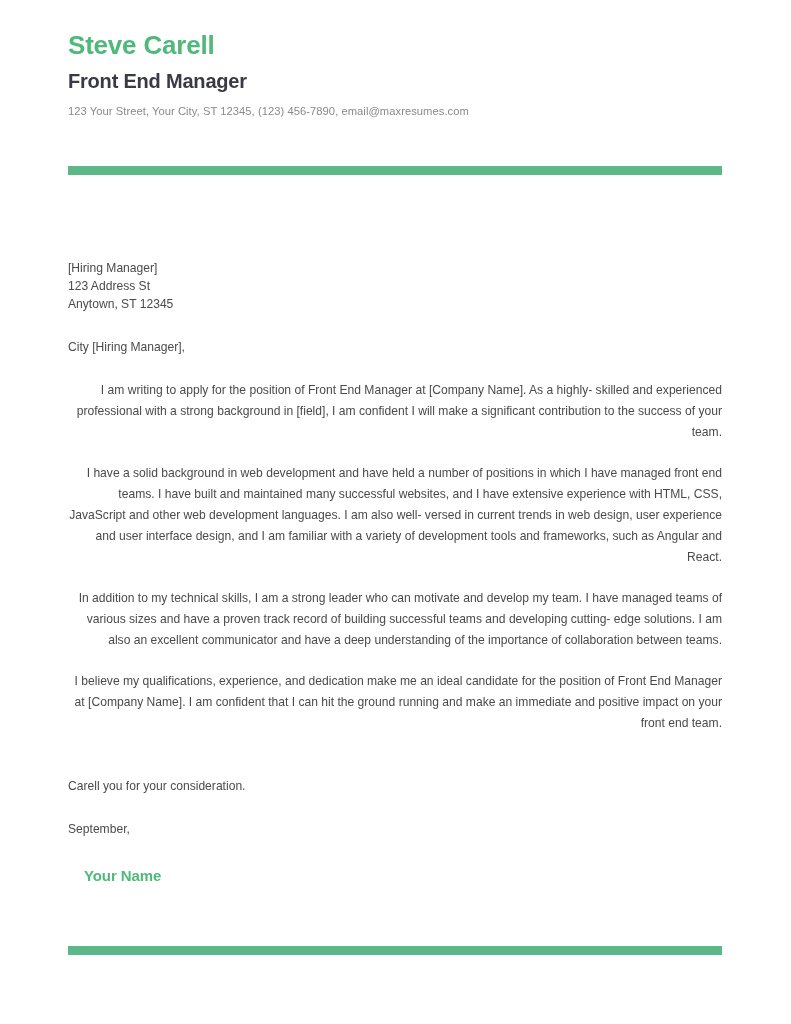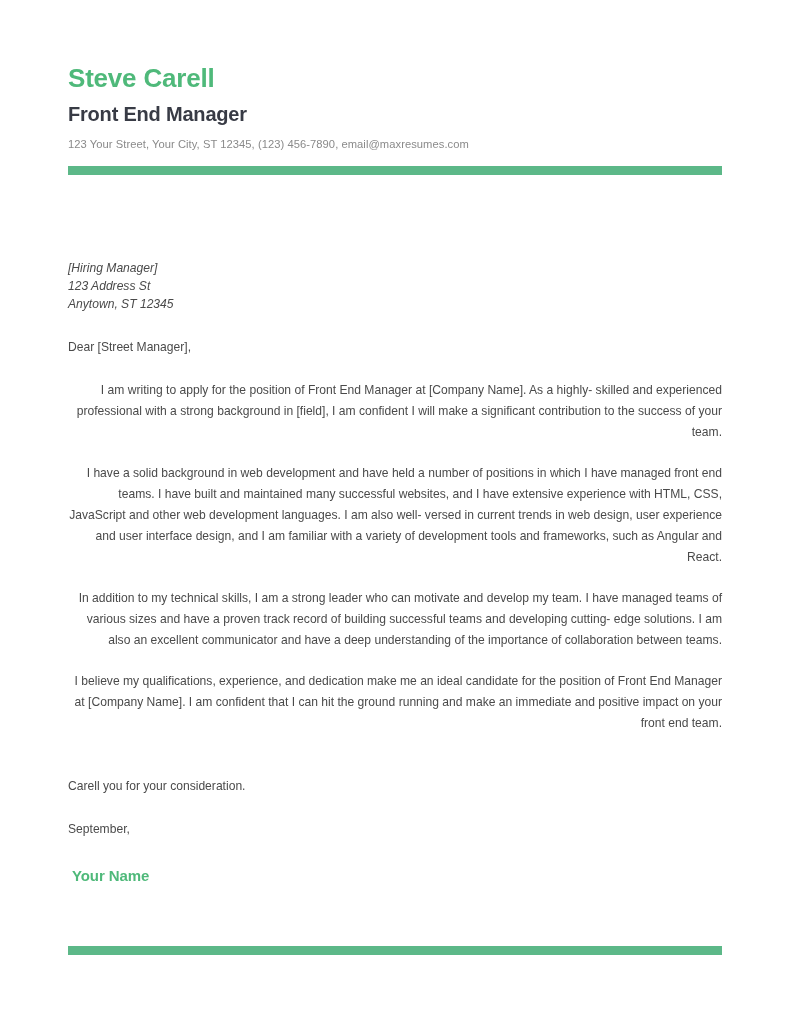--- a/index.html
+++ b/index.html
@@ -25,21 +25,21 @@
 
   .content {
     position: absolute;
     left: 68px;
     top: 0;
     width: 654px;
   }
 
   
   .header {
-    padding-top: 64px;
+    padding-top: 31px;
   }
   .name {
     font-size: 26px;
     font-weight: bold;
     color: #4fb97a;
     letter-spacing: -0.2px;
     line-height: 1.15;
     margin: 0 0 9px 0;
   }
   .job-title {
@@ -89,21 +89,20 @@
 
   .date {
     margin: 0 0 36px 0;
   }
 
   .recipient {
     margin: 0 0 24px 0;
   }
   .recipient div {
     line-height: 18px;
-    font-style: italic;
   }
 
   .salutation {
     margin: 0 0 22px 0;
   }
 
   .para {
     margin: 4px 0 20px 0;
     text-align: right;
   }
@@ -115,21 +114,21 @@
     margin: 0 0 22px 0;
   }
   .sincerely {
     margin: 0 0 25px 0;
   }
   .signature {
     font-size: 15px;
     font-weight: bold;
     color: #4fb97a;
     letter-spacing: -0.1px;
-    margin: 4px;
+    margin: 16px;
   }
 </style>
 </head>
 <body>
 
 <div class="page">
 
   <div class="content">
     <div class="header">
       <h1 class="name">Steve Carell</h1>
@@ -142,21 +141,21 @@
 
   <div class="letter">
 
 
     <div class="recipient">
       <div>[Hiring Manager]</div>
       <div>123 Address St</div>
       <div>Anytown, ST 12345</div>
     </div>
 
-    <div class="salutation">Dear [Street Manager],</div>
+    <div class="salutation">City [Hiring Manager],</div>
 
     <p class="para">I am writing to apply for the position of Front End Manager at [Company Name]. As a highly- skilled and experienced professional with a strong background in [field], I am confident I will make a significant contribution to the success of your team.</p>
     <p class="para">I have a solid background in web development and have held a number of positions in which I have managed front end teams. I have built and maintained many successful websites, and I have extensive experience with HTML, CSS, JavaScript and other web development languages. I am also well- versed in current trends in web design, user experience and user interface design, and I am familiar with a variety of development tools and frameworks, such as Angular and React.</p>
     <p class="para">In addition to my technical skills, I am a strong leader who can motivate and develop my team. I have managed teams of various sizes and have a proven track record of building successful teams and developing cutting- edge solutions. I am also an excellent communicator and have a deep understanding of the importance of collaboration between teams.</p>
     <p class="para">I believe my qualifications, experience, and dedication make me an ideal candidate for the position of Front End Manager at [Company Name]. I am confident that I can hit the ground running and make an immediate and positive impact on your front end team.</p>
 
     <div class="closing-block">
       <div class="thanks">Carell you for your consideration.</div>
       <div class="sincerely">September,</div>
       <div class="signature">Your Name</div>

